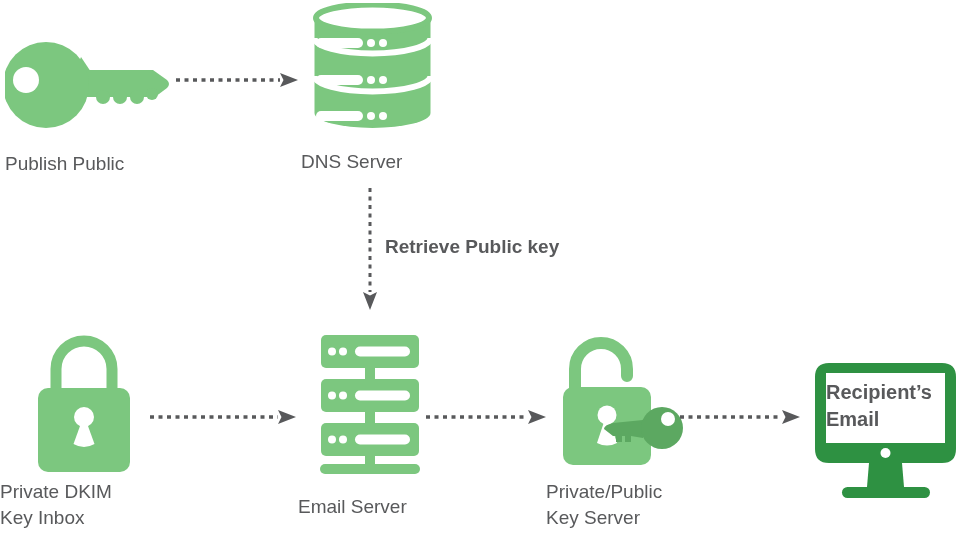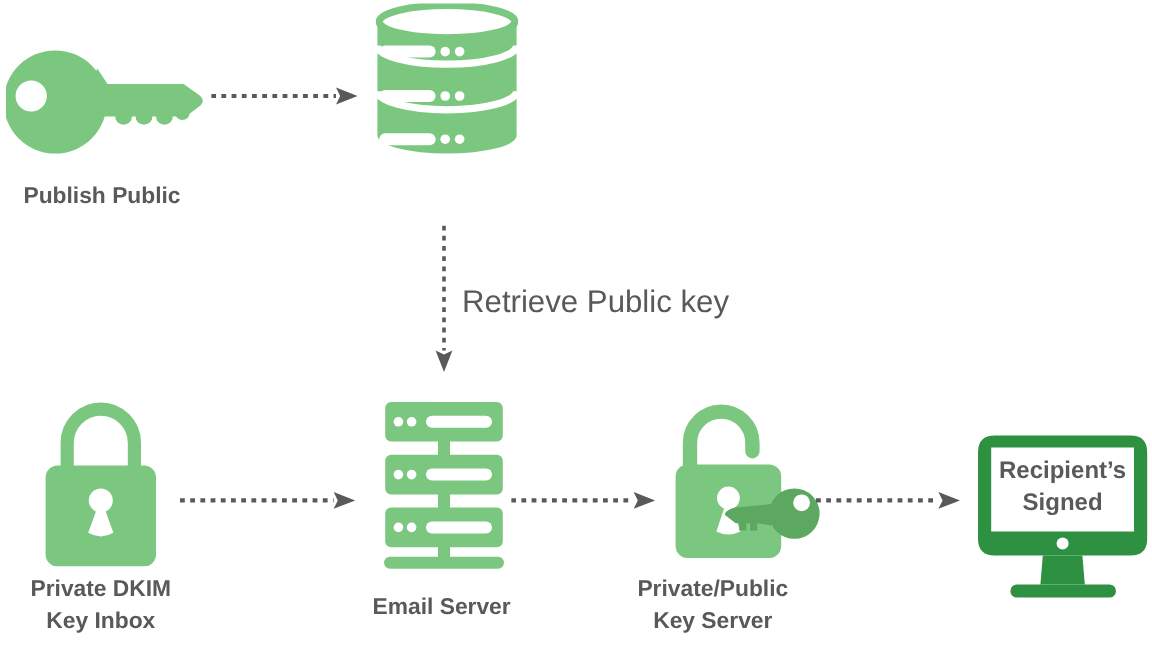--- a/index.html
+++ b/index.html
@@ -2,29 +2,29 @@
 <html style="--icon-green: #7CC77F; --key-dark-green: #5CA861; --monitor-green: #2E9142; --arrow-gray: #58595B; --text-gray: #58595B;"><head>
 <meta charset="utf-8">
 <style>
   html,body{margin:0;padding:0;background:#fff;}
   .canvas{
     position:relative;width:960px;height:540px;background:#ffffff;overflow:hidden;
     font-family:"Liberation Sans",sans-serif;
   }
   .abs{position:absolute;}
   .label{
-    position:absolute;text-align:center;color:var(--text-gray,#58595B);
-    font-size:19px;line-height:26px;font-weight:700;
+    position:absolute;color:var(--text-gray,#58595B);
+    font-size:19px;line-height:26px;font-weight:400;
   }
   .label span{display:block;}
   .edge-label{
-    position:absolute;color:var(--text-gray,#58595B);font-size:26px;white-space:nowrap;
+    position:absolute;color:var(--text-gray,#58595B);font-size:19px;white-space:nowrap;font-weight:bold;
   }
   .screen-text{
-    position:absolute;left:826px;top:379px;width:119px;text-align:center;
+    position:absolute;left:826px;top:379px;width:119px;
     color:var(--text-gray,#58595B);font-size:20px;line-height:27px;font-weight:700;
   }
   .fill-green{fill:var(--icon-green,#7CC77F);}
   .stroke-green{stroke:var(--icon-green,#7CC77F);}
   .fill-dark{fill:var(--key-dark-green,#5CA861);}
   .fill-monitor{fill:var(--monitor-green,#2E9142);}
   .arrow-line{stroke:var(--arrow-gray,#58595B);stroke-width:3.4;stroke-dasharray:4 4.5;fill:none;}
   .arrow-head{fill:var(--arrow-gray,#58595B);}
 </style>
 </head>
@@ -59,34 +59,37 @@
     <circle fill="#ffffff" cx="58" cy="40" r="4"></circle>
     <circle fill="#ffffff" cx="70" cy="40" r="4"></circle>
     <rect fill="#ffffff" x="3" y="72" width="47" height="10" rx="5"></rect>
     <circle fill="#ffffff" cx="58" cy="77" r="4"></circle>
     <circle fill="#ffffff" cx="70" cy="77" r="4"></circle>
     <rect fill="#ffffff" x="3" y="108" width="47" height="10" rx="5"></rect>
     <circle fill="#ffffff" cx="58" cy="113" r="4"></circle>
     <circle fill="#ffffff" cx="70" cy="113" r="4"></circle>
     <ellipse class="stroke-green" cx="59.5" cy="15" rx="56.5" ry="13.5" fill="#ffffff" stroke-width="6"></ellipse>
   </svg>
+  <div class="label" style="left:301px;top:149px;width:140px;">
+    <span>DNS Server</span>
+  </div>
 
   <svg class="abs" style="left:360px;top:188px;" width="20" height="124" viewBox="0 0 20 124">
     <line class="arrow-line" style="stroke-width:3;" x1="10" y1="0" x2="10" y2="104"></line>
     <polygon class="arrow-head" points="3,104 10,122 17,104 10,107.5"></polygon>
   </svg>
   <div class="edge-label" style="left:385px;top:236px;">Retrieve Public key</div>
 
   <svg class="abs" style="left:32px;top:331px;" width="104" height="141" viewBox="0 0 104 141">
     <path class="stroke-green" d="M24,62 V38 A28,28 0 0 1 80,38 V62" fill="none" stroke-width="11"></path>
     <rect class="fill-green" x="6" y="57" width="92" height="84" rx="10"></rect>
     <circle fill="#ffffff" cx="52" cy="86" r="10"></circle>
     <path fill="#ffffff" d="M52,84 L41.5,113 Q52,119 62.5,113 Z"></path>
   </svg>
-  <div class="label" style="left:14px;top:479px;width:140px;">
+  <div class="label" style="left:0;top:479px;width:140px;">
     <span>Private DKIM</span>
     <span>Key Inbox</span>
   </div>
 
   <svg class="abs" style="left:150px;top:405px;" width="148" height="24" viewBox="0 0 148 24">
     <line class="arrow-line" x1="0" y1="12" x2="128" y2="12"></line>
     <polygon class="arrow-head" points="128,5 146,12 128,19 131.5,12"></polygon>
   </svg>
 
   <svg class="abs" style="left:318px;top:333px;" width="104" height="142" viewBox="0 0 104 142">
@@ -116,34 +119,34 @@
 
   <svg class="abs" style="left:555px;top:328px;" width="130" height="140" viewBox="0 0 130 140">
     <path class="stroke-green" d="M20,63 V41 A26,26 0 0 1 72,41 V48" fill="none" stroke-width="12" stroke-linecap="round"></path>
     <rect class="fill-green" x="8" y="59" width="88" height="78" rx="10"></rect>
     <circle fill="#ffffff" cx="52" cy="87" r="9.5"></circle>
     <path fill="#ffffff" d="M52,85 L42,115 Q52,120 62,115 Z"></path>
     <path class="fill-dark" d="M88,92 L58,95 Q49,97 49,101 L58,108 L61,108 L61,114 L67,114 L67,108 L70,108 L70,114 L76,114 L76,108 L88,110 Z"></path>
     <circle class="fill-dark" cx="107" cy="100" r="21"></circle>
     <circle fill="#ffffff" cx="113" cy="91" r="7"></circle>
   </svg>
-  <div class="label" style="left:524px;top:479px;width:140px;">
+  <div class="label" style="left:546px;top:479px;width:140px;">
     <span>Private/Public</span>
     <span>Key Server</span>
   </div>
 
   <svg class="abs" style="left:680px;top:405px;" width="122" height="24" viewBox="0 0 122 24">
     <line class="arrow-line" x1="0" y1="12" x2="102" y2="12"></line>
     <polygon class="arrow-head" points="102,5 120,12 102,19 105.5,12"></polygon>
   </svg>
 
   <svg class="abs" style="left:813px;top:361px;" width="145" height="140" viewBox="0 0 145 140">
     <path class="fill-monitor" fill-rule="evenodd" d="M16,2 H129 Q143,2 143,16 V88 Q143,102 129,102 H16 Q2,102 2,88 V16 Q2,2 16,2 Z M13,12 H132 V82 H13 Z"></path>
     <circle fill="#ffffff" cx="72.5" cy="92" r="5"></circle>
     <polygon class="fill-monitor" points="56,102 89,102 91,126 54,126"></polygon>
     <rect class="fill-monitor" x="29" y="126" width="88" height="11" rx="5.5"></rect>
   </svg>
   <div class="screen-text">
     <span style="display:block">Recipient’s</span>
-    <span style="display:block">Signed</span>
+    <span style="display:block">Email</span>
   </div>
 
 </div>
 
 </body></html>

